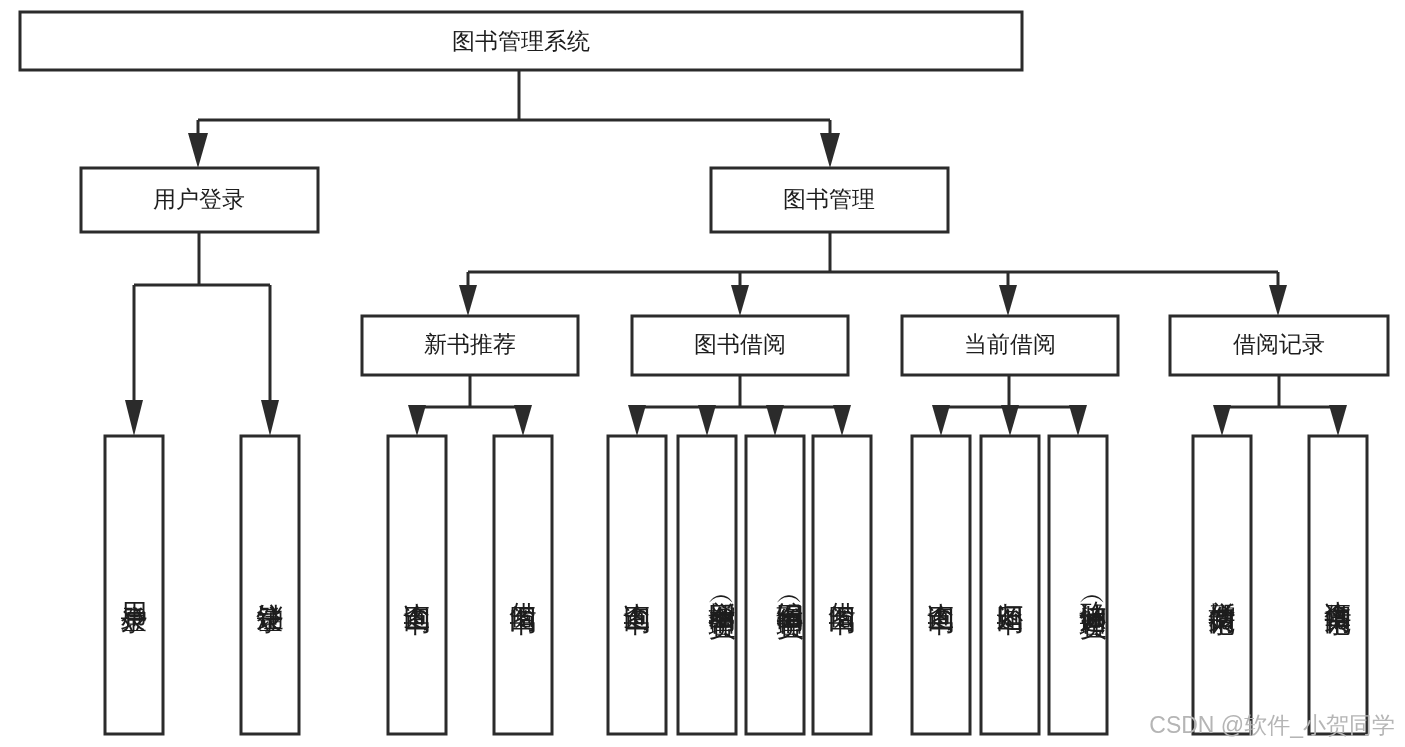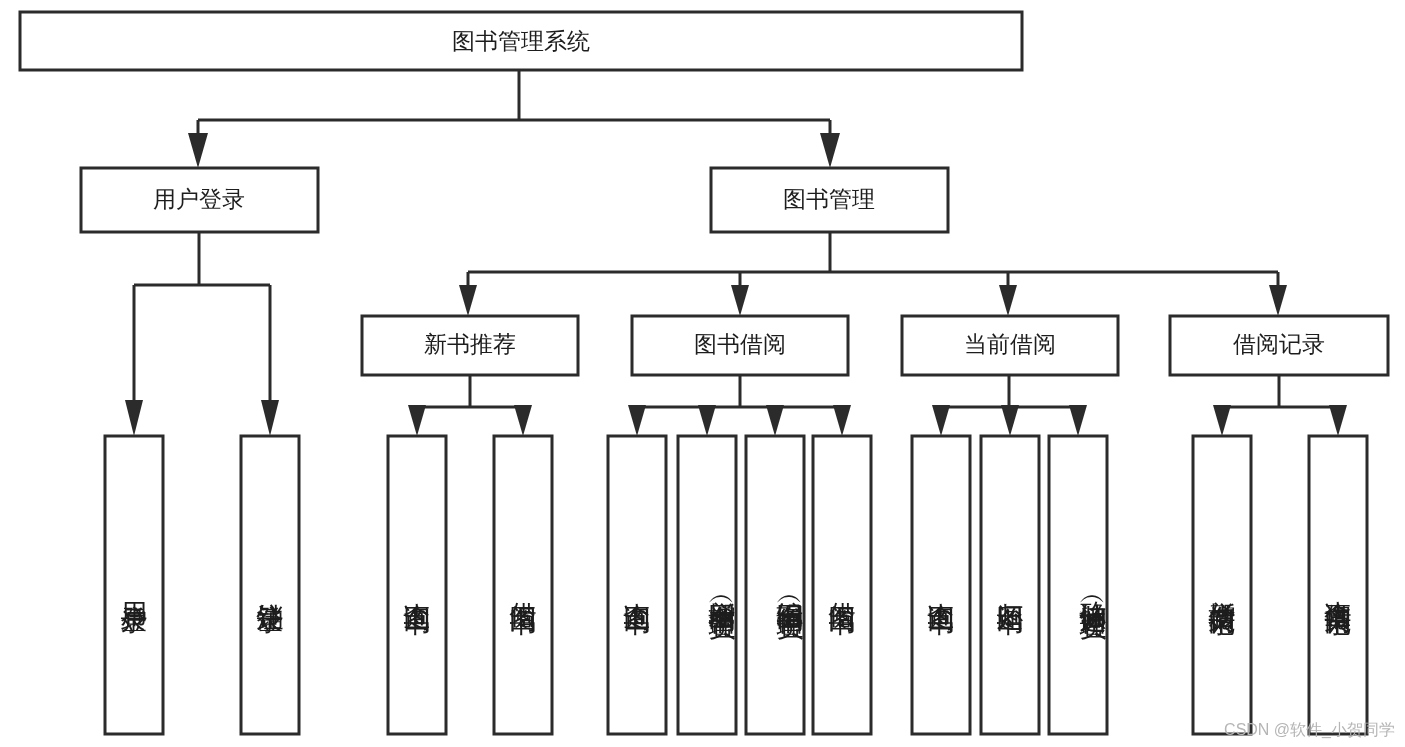--- a/index.html
+++ b/index.html
@@ -62,21 +62,21 @@
     align-items: flex-start;
     justify-content: center;
     white-space: nowrap;
     pointer-events: none;
   }
   .watermark {
     position: absolute;
     right: 10px;
     bottom: 6px;
     font-family: "Liberation Sans", "DejaVu Sans", sans-serif;
-    font-size: 16px;
+    font-size: 23px;
     color: #b5b5b5;
     white-space: nowrap;
   }
 </style>
 </head>
 <body>
 
 <div id="diagram-root">
 
   <svg class="canvas" viewBox="0 0 1405 747">

